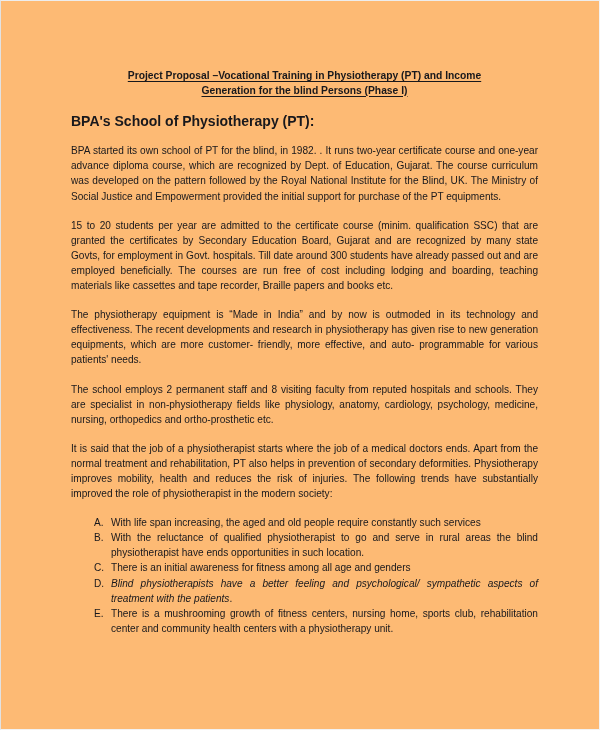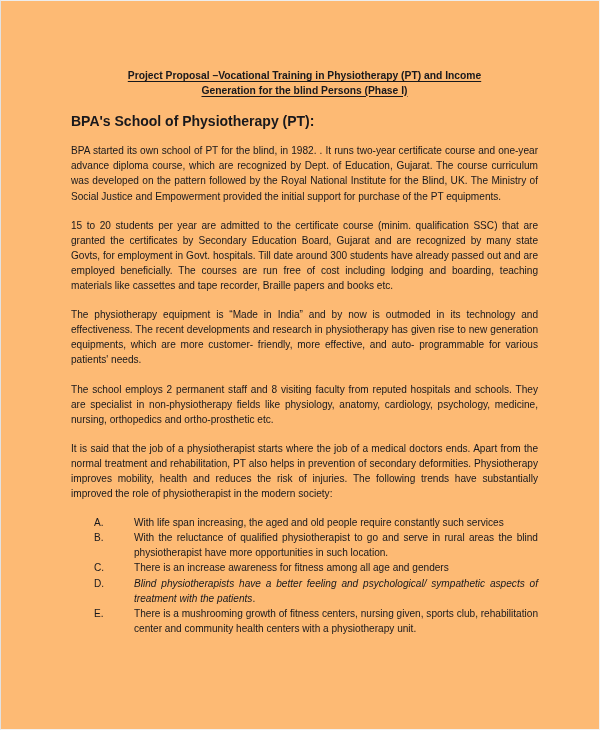--- a/index.html
+++ b/index.html
@@ -87,21 +87,20 @@
   ol.alpha-list > li > .marker {
     position: absolute;
     left: 0;
     top: 0;
     width: 15px;
     text-align: left;
     font-weight: normal;
   }
   ol.alpha-list > li > .item-text {
     display: block;
-    margin-left: 23px;
   }
   .bi {
     font-weight: normal;
     font-style: italic;
   }
 </style>
 </head>
 <body>
 
 <div class="page">
@@ -125,30 +124,30 @@
 
     <p class="para">It is said that the job of a physiotherapist starts where the job of a medical doctors ends. Apart from the normal treatment and rehabilitation, PT also helps in prevention of secondary deformities. Physiotherapy improves mobility, health and reduces the risk of injuries. The following trends have substantially improved the role of physiotherapist in the modern society:</p>
 
     <ol class="alpha-list">
       <li>
         <span class="marker">A.</span>
         <span class="item-text">With life span increasing, the aged and old people require constantly such services</span>
       </li>
       <li>
         <span class="marker">B.</span>
-        <span class="item-text">With the reluctance of qualified physiotherapist to go and serve in rural areas the blind physiotherapist have more opportunities in such location.</span>
+        <span class="item-text">With the reluctance of qualified physiotherapist to go and serve in rural areas the blind physiotherapist have ends opportunities in such location.</span>
       </li>
       <li>
         <span class="marker">C.</span>
-        <span class="item-text">There is an increase awareness for fitness among all age and genders</span>
+        <span class="item-text">There is an initial awareness for fitness among all age and genders</span>
       </li>
       <li>
         <span class="marker">D.</span>
         <span class="item-text"><span class="bi">Blind physiotherapists have a better feeling and psychological/ sympathetic aspects of treatment with the patients</span><span>.</span></span>
       </li>
       <li>
         <span class="marker">E.</span>
-        <span class="item-text">There is a mushrooming growth of fitness centers, nursing given, sports club, rehabilitation center and community health centers with a physiotherapy unit.</span>
+        <span class="item-text">There is a mushrooming growth of fitness centers, nursing home, sports club, rehabilitation center and community health centers with a physiotherapy unit.</span>
       </li>
     </ol>
 
   </div>
 </div>
 
 </body></html>

